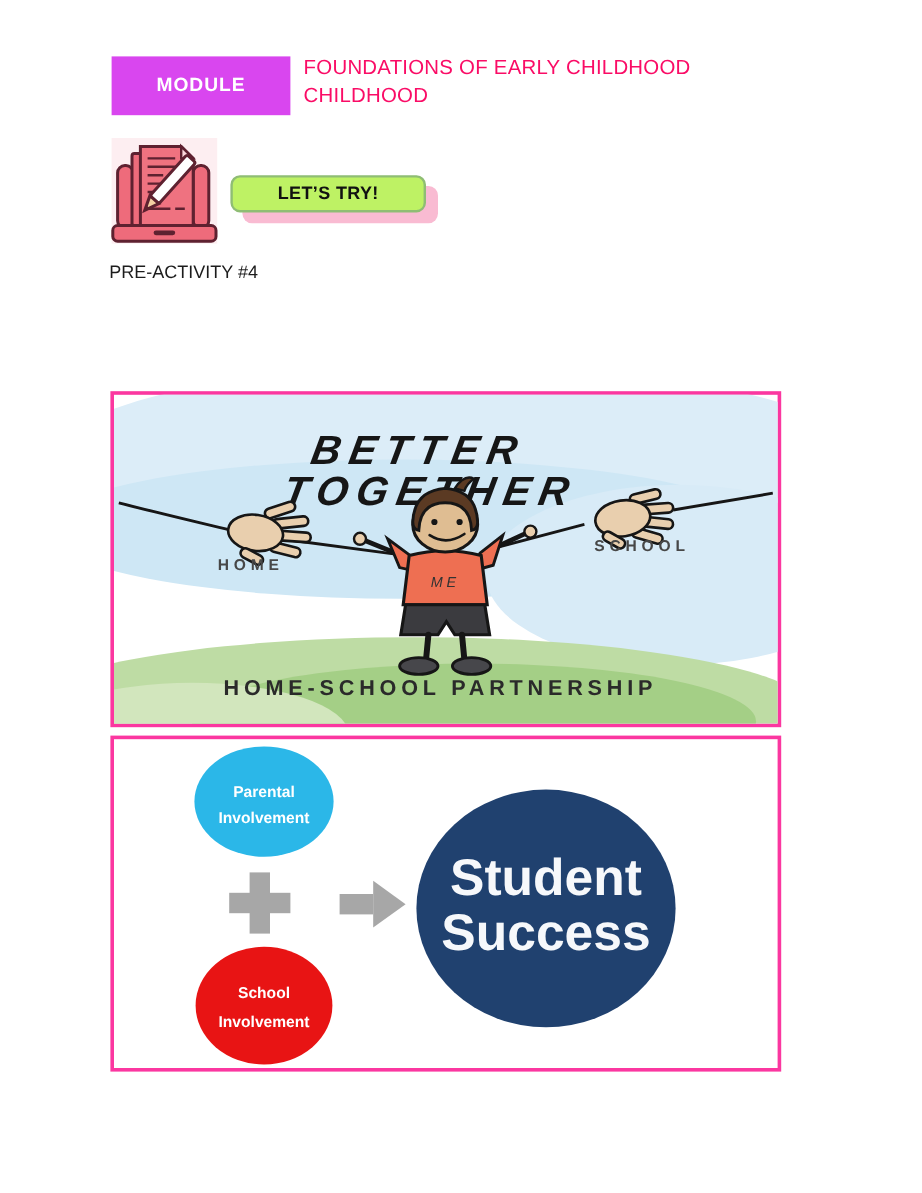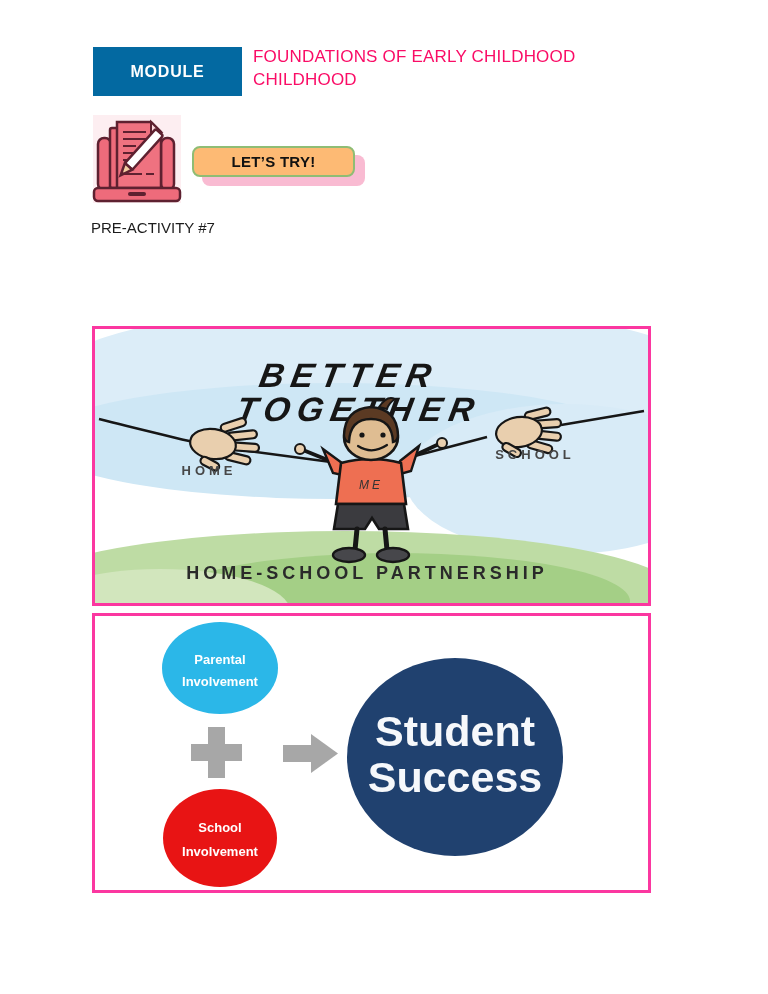--- a/index.html
+++ b/index.html
@@ -1,38 +1,38 @@
 <!DOCTYPE html>
 <html><head>
 <meta charset="utf-8">
 <style>
   html,body{margin:0;padding:0;background:#ffffff;}
   body{width:768px;height:994px;position:relative;font-family:"Liberation Sans",sans-serif;overflow:hidden;}
   .page{position:absolute;inset:0;background:#ffffff;}
 
   .module-badge{
     position:absolute;left:93px;top:47px;width:149px;height:49px;
-    background:#0369a1;display:flex;align-items:center;justify-content:center;
+    background:#d946ef;display:flex;align-items:center;justify-content:center;
   }
   .module-badge span{color:#ffffff;font-weight:bold;font-size:16px;letter-spacing:.8px;}
 
   .page-title{
     position:absolute;left:253px;top:45px;width:420px;
     color:#fa0c66;font-weight:normal;font-size:17px;line-height:23px;letter-spacing:.2px;
   }
 
   .icon-wrap{position:absolute;left:90px;top:112px;width:94px;height:94px;}
 
   .lets-try-shadow{
     position:absolute;left:202px;top:155px;width:163px;height:31px;
     background:#f9bbd2;border-radius:8px;
   }
   .lets-try{
     position:absolute;left:192px;top:146px;width:163px;height:31px;
-    background:#fdba74;border:2px solid #8fbd74;border-radius:8px;
+    background:#bef264;border:2px solid #8fbd74;border-radius:8px;
     display:flex;align-items:center;justify-content:center;box-sizing:border-box;
   }
   .lets-try span{color:#111111;font-weight:bold;font-size:15px;letter-spacing:.3px;}
 
   .activity-heading{
     position:absolute;left:91px;top:219px;font-size:15px;color:#1c1c1c;
   }
   .activity-instructions{
     position:absolute;left:91px;top:249px;width:620px;font-size:15px;line-height:19px;color:#1c1c1c;
   }
@@ -90,21 +90,21 @@
       <rect x="4" y="76" width="86" height="13" rx="4" fill="#ee6b7b" stroke="#5e2130" stroke-width="2.5"></rect>
       <rect x="38" y="80" width="18" height="4" rx="2" fill="#5e2130"></rect>
     </svg>
   </div>
 
   <div class="lets-try-shadow"></div>
   <div class="lets-try">
     <span>LET’S TRY!</span>
   </div>
 
-  <div class="activity-heading">PRE-ACTIVITY #7</div>
+  <div class="activity-heading">PRE-ACTIVITY #4</div>
 
   <div class="figure figure1">
     <svg viewBox="0 0 553 274">
 
       <g>
         <ellipse cx="285" cy="48" rx="330" ry="72" fill="#dcedf8"></ellipse>
         <ellipse cx="240" cy="112" rx="300" ry="58" fill="#cee7f5"></ellipse>
         <ellipse cx="470" cy="150" rx="160" ry="75" fill="#d8ebf7"></ellipse>
       </g>
 

